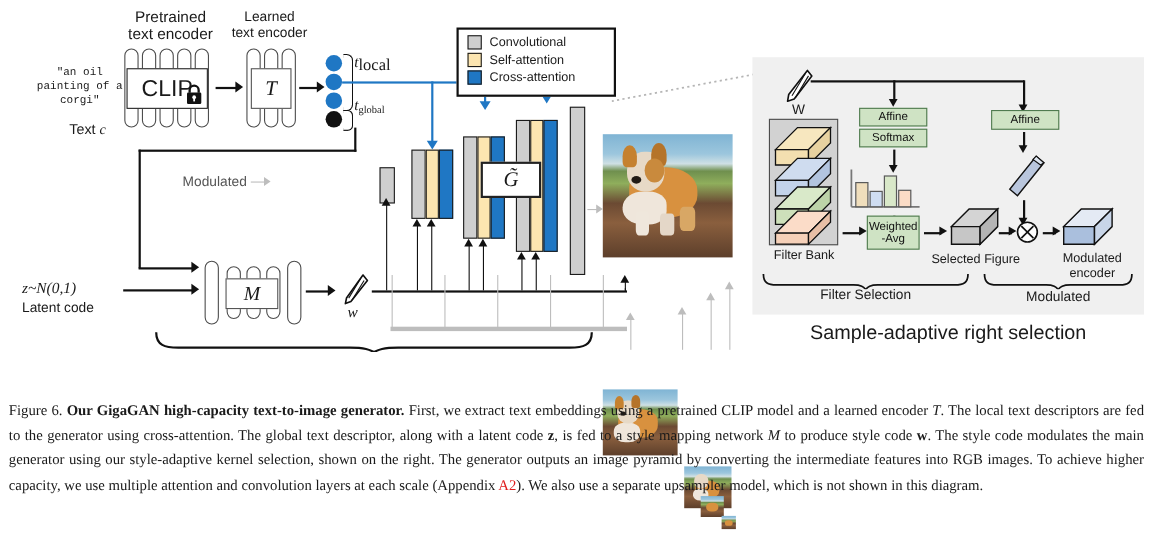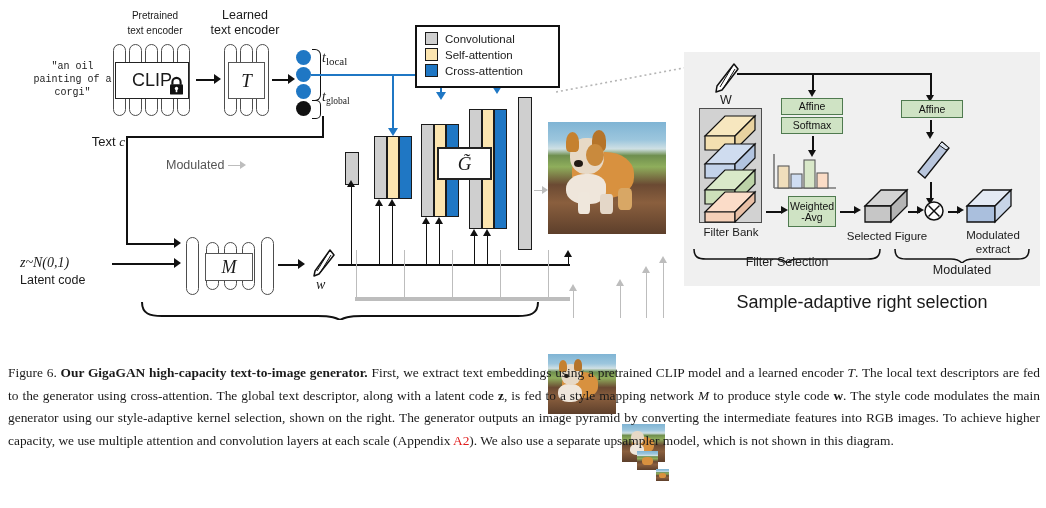--- a/index.html
+++ b/index.html
@@ -40,33 +40,33 @@
   .corgi i{position:absolute;display:block;}
 </style>
 </head>
 <body>
 
 <div class="fig">
 
   <div class="abs mono txt" style="left:20px;top:60px;width:105px;text-align:center;font-size:10px;line-height:13px;">"an oil
 painting of a
 corgi"</div>
-  <div class="abs txt" style="left:20px;top:120px;width:105px;text-align:right;font-size:13px;">
+  <div class="abs txt" style="left:20px;top:96px;width:105px;text-align:center;font-size:13px;">
     <span>Text </span><span class="ser" style="font-style:italic;">c</span>
   </div>
 
-  <div class="abs txt" style="left:100px;top:8px;width:110px;text-align:center;font-size:10px;line-height:15px;">Pretrained
+  <div class="abs txt" style="left:100px;top:8px;width:110px;text-align:center;font-size:14px;line-height:15px;">Pretrained
 text encoder</div>
   <div class="abs lobe" style="left:113px;top:44px;width:13px;height:72px;"></div>
   <div class="abs lobe" style="left:129px;top:44px;width:13px;height:72px;"></div>
   <div class="abs lobe" style="left:145px;top:44px;width:13px;height:72px;"></div>
   <div class="abs lobe" style="left:161px;top:44px;width:13px;height:72px;"></div>
   <div class="abs lobe" style="left:177px;top:44px;width:13px;height:72px;"></div>
   <div class="abs encbox" style="left:115px;top:62px;width:74px;height:37px;display:flex;align-items:center;justify-content:center;">
-    <span style="font-size:18px;letter-spacing:0px;">CLIP</span>
+    <span style="font-size:21px;letter-spacing:0px;">CLIP</span>
   </div>
 
   <div class="abs" style="left:168px;top:76px;width:17px;height:20px;">
     <svg width="17" height="20" viewBox="0 0 17 20">
       <path d="M4.4 8.4 V6.0 a4.1 4.1 0 0 1 8.2 0 V8.4" fill="none" stroke="#111" stroke-width="2.1"></path>
       <rect x="2.0" y="8.2" width="13" height="10.4" rx="1.2" fill="#111"></rect>
       <circle cx="8.5" cy="12.4" r="1.7" fill="#fff"></circle>
       <rect x="7.7" y="12.6" width="1.6" height="3.6" fill="#fff"></rect>
     </svg>
   </div>
@@ -87,21 +87,21 @@
   <div class="abs" style="left:288px;top:74px;width:0;height:0;border-left:7px solid #111;border-top:5px solid transparent;border-bottom:5px solid transparent;"></div>
 
   <div class="abs circ" style="left:296px;top:50px;width:15px;height:15px;background:#1f77c4;"></div>
   <div class="abs circ" style="left:296px;top:67px;width:15px;height:15px;background:#1f77c4;"></div>
   <div class="abs circ" style="left:296px;top:84px;width:15px;height:15px;background:#1f77c4;"></div>
   <div class="abs circ" style="left:296px;top:101px;width:15px;height:15px;background:#111;"></div>
 
   <div class="abs" style="left:312px;top:49px;width:8px;height:50px;border-right:1.6px solid #111;border-top:1.6px solid #111;border-bottom:1.6px solid #111;border-radius:0 6px 6px 0;"></div>
   <div class="abs" style="left:312px;top:100px;width:8px;height:17px;border-right:1.6px solid #111;border-top:1.6px solid #111;border-bottom:1.6px solid #111;border-radius:0 5px 5px 0;"></div>
   <div class="abs ser" style="left:322px;top:50px;font-size:14px;font-style:italic;">
-    <span>t</span><span style="font-size:11px;font-style:normal;vertical-align:-3px;">local</span>
+    <span>t</span><span style="font-size:15px;font-style:normal;vertical-align:-3px;">local</span>
   </div>
   <div class="abs ser" style="left:322px;top:89px;font-size:14px;font-style:italic;">
     <span>t</span><span style="font-size:9.5px;font-style:normal;vertical-align:-3px;">global</span>
   </div>
 
   <div class="lnb" style="left:311px;top:74px;width:187px;height:2px;"></div>
   <div class="lnb" style="left:392px;top:74px;width:2px;height:56px;"></div>
   <div class="abs" style="left:388px;top:128px;width:0;height:0;border-top:8px solid #1f77c4;border-left:5px solid transparent;border-right:5px solid transparent;"></div>
   <div class="lnb" style="left:440px;top:74px;width:2px;height:20px;"></div>
   <div class="abs" style="left:436px;top:92px;width:0;height:0;border-top:8px solid #1f77c4;border-left:5px solid transparent;border-right:5px solid transparent;"></div>
@@ -371,29 +371,29 @@
     <svg width="52" height="42" viewBox="0 0 52 42">
       <g stroke="#111" stroke-width="1.3">
         <polygon points="4,20 20,4 48,4 32,20" fill="#e4eaf4"></polygon>
         <polygon points="4,20 32,20 32,36 4,36" fill="#aabfdd"></polygon>
         <polygon points="32,20 48,4 48,20 32,36" fill="#c8d5e8"></polygon>
       </g>
     </svg>
   </div>
   <div class="abs" style="left:955px;top:229px;width:76px;text-align:center;font-size:11.5px;line-height:13.5px;">
     <span>Modulated</span><br>
-    <span>extract</span>
+    <span>encoder</span>
   </div>
 
   <div class="abs" style="left:692px;top:248px;width:190px;height:15px;">
     <svg width="190" height="15" viewBox="0 0 190 15" preserveAspectRatio="none">
       <path d="M2,1 C2,9 6,11 14,11 L84,11 C91,11 93,13 95,15 C97,13 99,11 106,11 L176,11 C184,11 188,9 188,1" fill="none" stroke="#111" stroke-width="1.6"></path>
     </svg>
   </div>
-  <div class="abs" style="left:692px;top:255px;width:190px;text-align:center;font-size:12.5px;">Filter Selection</div>
+  <div class="abs" style="left:692px;top:261px;width:190px;text-align:center;font-size:12.5px;">Filter Selection</div>
 
   <div class="abs" style="left:893px;top:248px;width:138px;height:15px;">
     <svg width="138" height="15" viewBox="0 0 138 15" preserveAspectRatio="none">
       <path d="M2,1 C2,9 6,11 13,11 L58,11 C65,11 67,13 69,15 C71,13 73,11 80,11 L125,11 C132,11 136,9 136,1" fill="none" stroke="#111" stroke-width="1.6"></path>
     </svg>
   </div>
   <div class="abs" style="left:893px;top:263px;width:138px;text-align:center;font-size:12.5px;">Modulated</div>
 
   <div class="abs" style="left:684px;top:292px;width:356px;text-align:center;font-size:18px;">Sample-adaptive right selection</div>
 </div>

